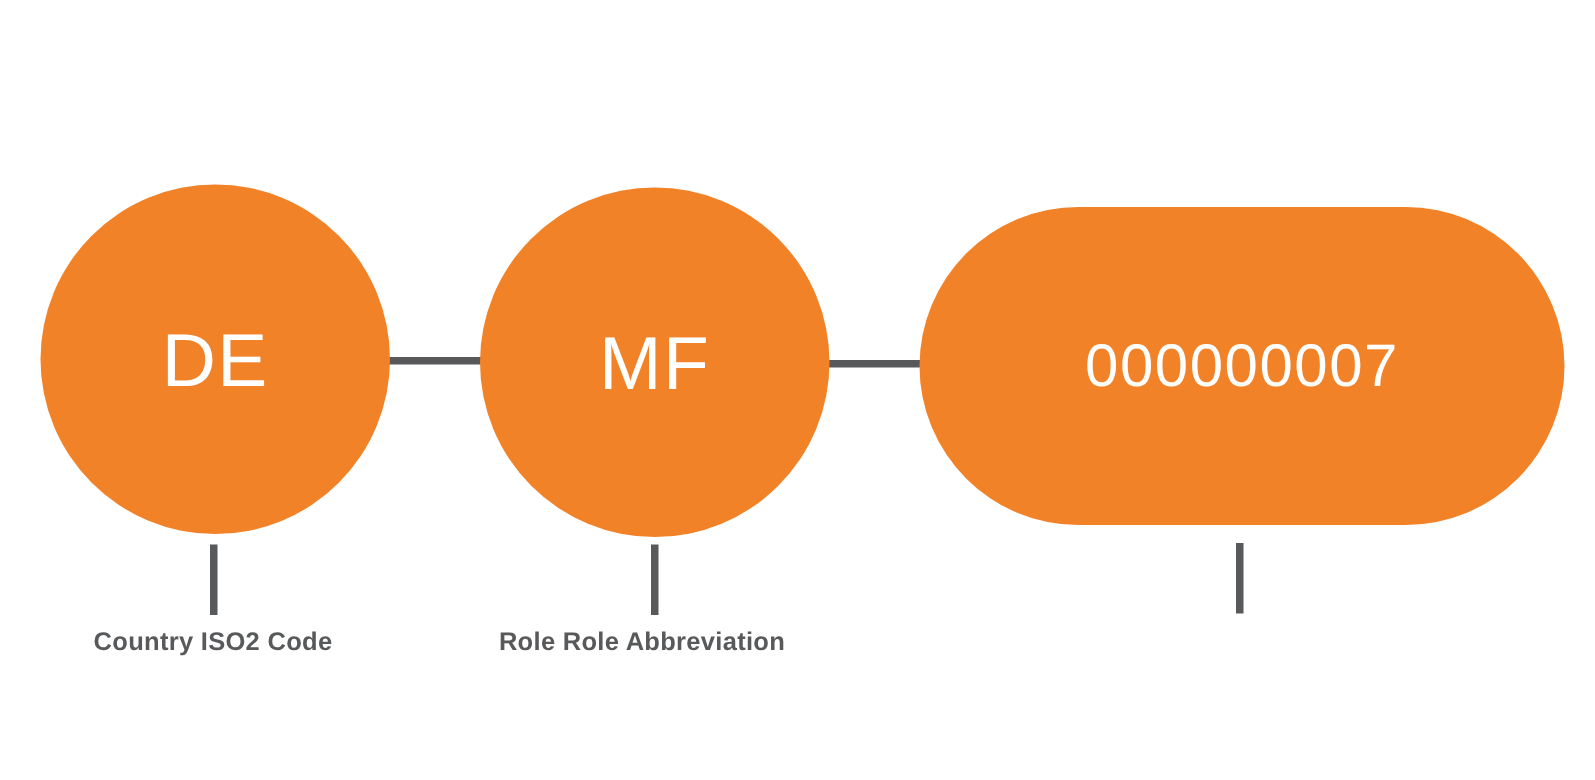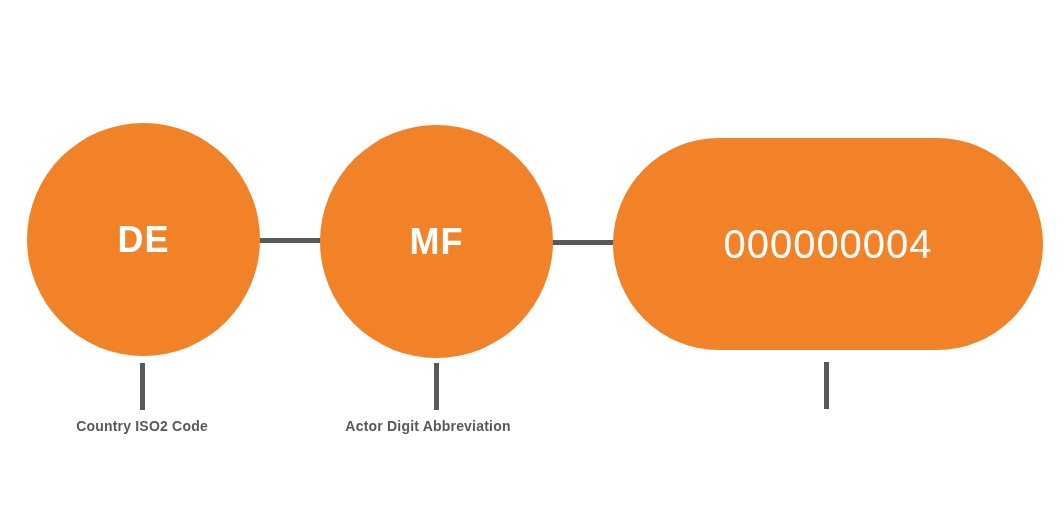--- a/index.html
+++ b/index.html
@@ -25,22 +25,22 @@
   }
   .circle { border-radius: 50%; }
   .pill   { border-radius: 106px; }
 
   #node-country { left: 27px;  top: 123px; width: 233px; height: 233px; }
   #node-actor   { left: 320px; top: 125px; width: 233px; height: 233px; align-items: center; }
   #node-number  { left: 613px; top: 138px; width: 430px; height: 212px; }
 
   .node-value {
     color: #ffffff;
-    font-weight: bold;
-    font-size: 36px;
+    font-weight: normal;
+    font-size: 50px;
     letter-spacing: 1px;
     line-height: 1;
   }
   .pill .node-value {
     font-weight: 300;
     font-size: 40px;
     letter-spacing: 1px;
   }
 
   .hline {
@@ -61,21 +61,21 @@
   }
   #stem-country { left: 140px; top: 363px; }
   #stem-actor   { left: 434px; top: 363px; }
   #stem-number  { left: 824px; top: 362px; }
 
   .node-label {
     position: absolute;
     top: 418px;
     transform: translateX(-50%);
     color: var(--line, #58595B);
-    font-size: 14px;
+    font-size: 17px;
     font-weight: bold;
     letter-spacing: 0.2px;
     white-space: nowrap;
   }
   #label-country { left: 142px; }
   #label-actor   { left: 428px; }
   #label-number  { left: 827px; }
 </style>
 </head>
 <body>
@@ -87,25 +87,25 @@
 
   <div class="node circle" id="node-country">
     <span class="node-value">DE</span>
   </div>
 
   <div class="node circle" id="node-actor">
     <span class="node-value">MF</span>
   </div>
 
   <div class="node pill" id="node-number">
-    <span class="node-value">000000004</span>
+    <span class="node-value">000000007</span>
   </div>
 
   <div class="vline" id="stem-country"></div>
   <div class="vline" id="stem-actor"></div>
   <div class="vline" id="stem-number"></div>
 
   <div class="node-label" id="label-country">Country ISO2 Code</div>
 
-  <div class="node-label" id="label-actor">Actor Digit Abbreviation</div>
+  <div class="node-label" id="label-actor">Role Role Abbreviation</div>
 
 
 </div>
 
 </body></html>

